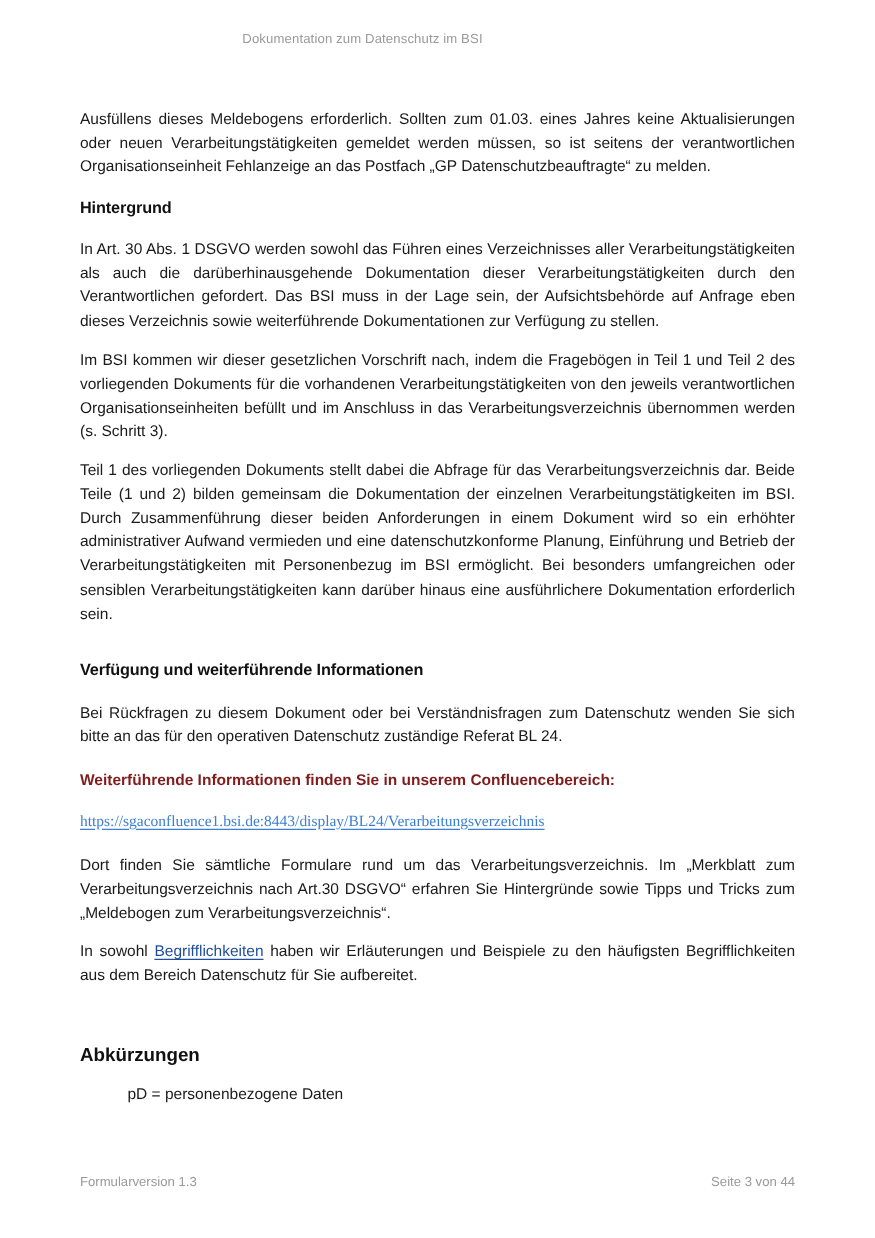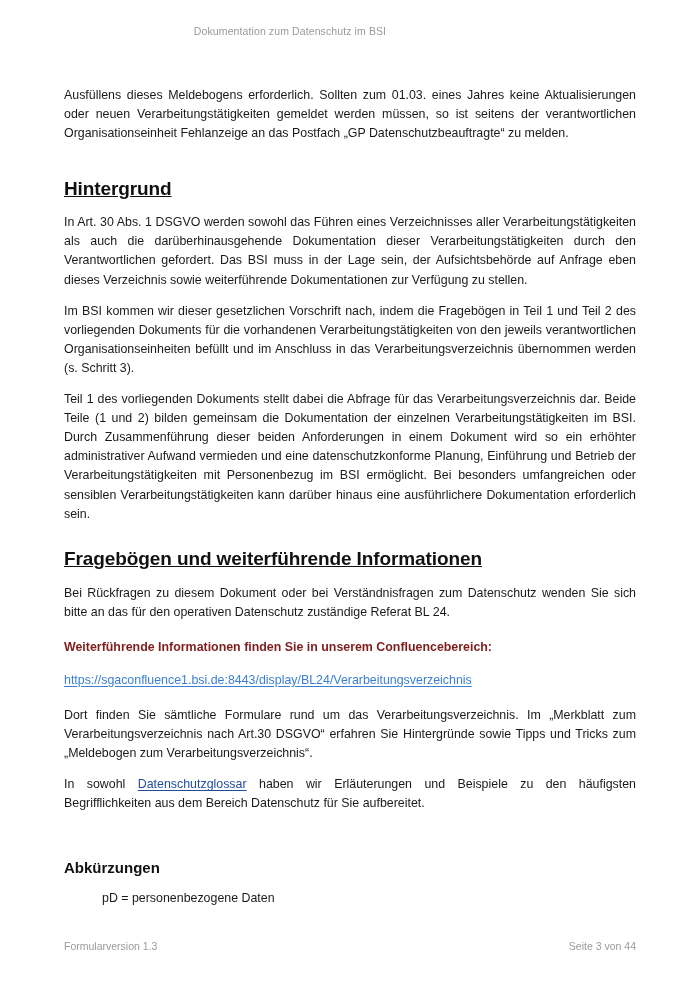--- a/index.html
+++ b/index.html
@@ -48,27 +48,26 @@
     margin: 0 0 12px 0;
     font-size: 12.4px;
     line-height: 19.1px;
     text-align: justify;
     text-justify: inter-word;
     color: #1a1a1a;
     hyphens: manual;
   }
 
   h2.section-heading {
-    margin: 35px 0 13px 0;
-    font-size: 19px;
+    margin: 12px 0 13px 0;
+    font-size: 13px;
     line-height: 22px;
     font-weight: bold;
     color: #111111;
     letter-spacing: -0.1px;
-    text-decoration: underline;
   }
 
   h2.section-heading.second {
     margin-top: 24px;
     margin-bottom: 14px;
   }
 
   p.bold-lead {
     margin: 16px 0 14px 0;
     font-size: 12.4px;
@@ -81,20 +80,21 @@
     margin: 0 0 16px 0;
     font-size: 12.4px;
     line-height: 19px;
   }
 
   a.doc-link {
     color: #3b7fd4;
     text-decoration: underline;
     text-underline-offset: 1.5px;
     word-break: break-all;
+    font-family: Liberation Serif, serif;
   }
 
   a.inline-link {
     color: #1f4e9c;
     text-decoration: underline;
     text-underline-offset: 1.5px;
   }
 
   
   .abbrev-block {
@@ -150,33 +150,33 @@
     <p class="body-text">Ausfüllens dieses Meldebogens erforderlich. Sollten zum 01.03. eines Jahres keine Aktualisierungen oder neuen Verarbeitungstätigkeiten gemeldet werden müssen, so ist seitens der verantwortlichen Organisationseinheit Fehlanzeige an das Postfach „GP Datenschutzbeauftragte“ zu melden.</p>
 
     <h2 class="section-heading">Hintergrund</h2>
 
     <p class="body-text">In Art. 30 Abs. 1 DSGVO werden sowohl das Führen eines Verzeichnisses aller Verarbeitungstätigkeiten als auch die darüberhinausgehende Dokumentation dieser Verarbeitungstätigkeiten durch den Verantwortlichen gefordert. Das BSI muss in der Lage sein, der Aufsichtsbehörde auf Anfrage eben dieses Verzeichnis sowie weiterführende Dokumentationen zur Verfügung zu stellen.</p>
 
     <p class="body-text">Im BSI kommen wir dieser gesetzlichen Vorschrift nach, indem die Fragebögen in Teil 1 und Teil 2 des vorliegenden Dokuments für die vorhandenen Verarbeitungstätigkeiten von den jeweils verantwortlichen Organisationseinheiten befüllt und im Anschluss in das Verarbeitungsverzeichnis übernommen werden (s. Schritt 3).</p>
 
     <p class="body-text">Teil 1 des vorliegenden Dokuments stellt dabei die Abfrage für das Verarbeitungsverzeichnis dar. Beide Teile (1 und 2) bilden gemeinsam die Dokumentation der einzelnen Verarbeitungstätigkeiten im BSI. Durch Zusammenführung dieser beiden Anforderungen in einem Dokument wird so ein erhöhter administrativer Aufwand vermieden und eine datenschutzkonforme Planung, Einführung und Betrieb der Verarbeitungstätigkeiten mit Personenbezug im BSI ermöglicht. Bei besonders umfangreichen oder sensiblen Verarbeitungstätigkeiten kann darüber hinaus eine ausführlichere Dokumentation erforderlich sein.</p>
 
-    <h2 class="section-heading second">Fragebögen und weiterführende Informationen</h2>
+    <h2 class="section-heading second">Verfügung und weiterführende Informationen</h2>
 
     <p class="body-text">Bei Rückfragen zu diesem Dokument oder bei Verständnisfragen zum Datenschutz wenden Sie sich bitte an das für den operativen Datenschutz zuständige Referat BL 24.</p>
 
     <p class="bold-lead">Weiterführende Informationen finden Sie in unserem Confluencebereich:</p>
 
     <p class="link-line">
       <a class="doc-link" href="#">https://sgaconfluence1.bsi.de:8443/display/BL24/Verarbeitungsverzeichnis</a>
     </p>
 
     <p class="body-text">Dort finden Sie sämtliche Formulare rund um das Verarbeitungsverzeichnis. Im „Merkblatt zum Verarbeitungsverzeichnis nach Art.30 DSGVO“ erfahren Sie Hintergründe sowie Tipps und Tricks zum „Meldebogen zum Verarbeitungsverzeichnis“.</p>
 
-    <p class="body-text"><span>In sowohl </span><a class="inline-link" href="#">Datenschutzglossar</a><span> haben wir Erläuterungen und Beispiele zu den häufigsten Begrifflichkeiten aus dem Bereich Datenschutz für Sie aufbereitet.</span></p>
+    <p class="body-text"><span>In sowohl </span><a class="inline-link" href="#">Begrifflichkeiten</a><span> haben wir Erläuterungen und Beispiele zu den häufigsten Begrifflichkeiten aus dem Bereich Datenschutz für Sie aufbereitet.</span></p>
 
     <div class="abbrev-block">
       <p class="abbrev-title">Abkürzungen</p>
       <p class="abbrev-item">pD = personenbezogene Daten</p>
     </div>
 
   </div>
 
   <div class="page-footer">
     <span class="footer-left">Formularversion 1.3</span>

